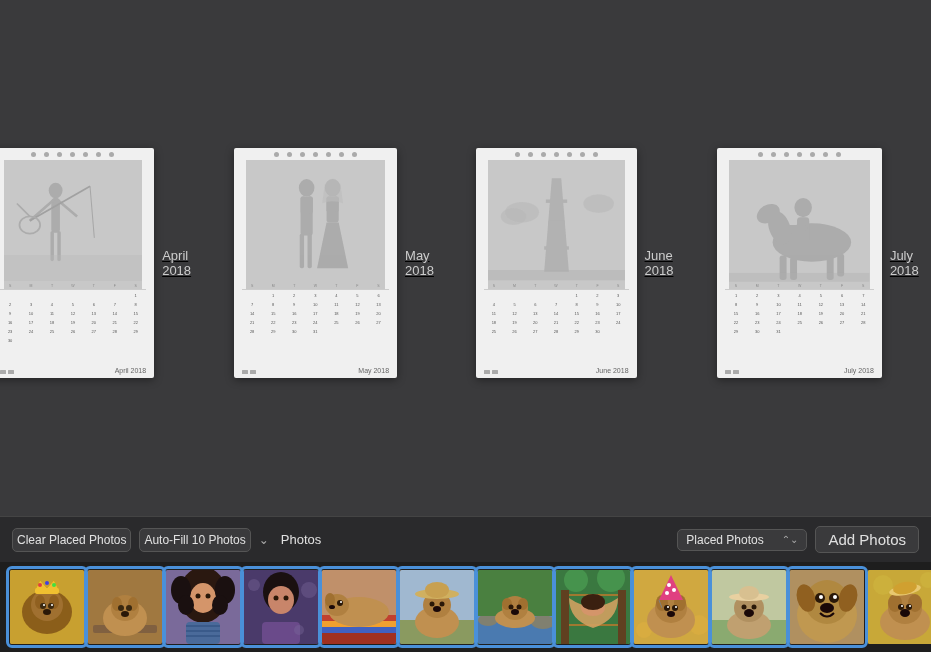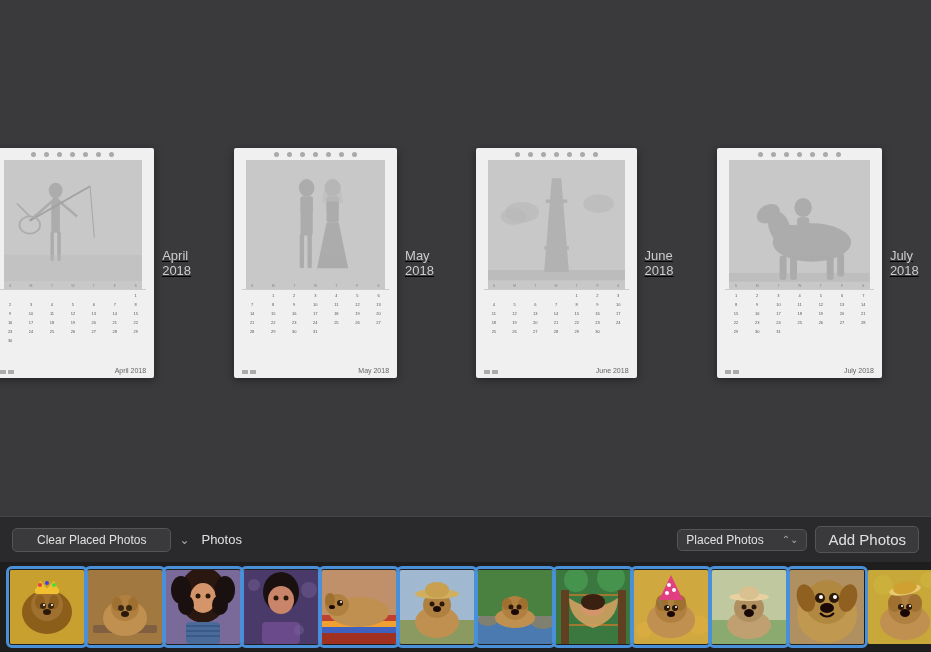--- a/index.html
+++ b/index.html
@@ -141,21 +141,21 @@
       gap: 8px;
       height: 46px;
     }
 
     .toolbar-btn {
       background: #3a3a3c;
       border: 1px solid #555;
       border-radius: 5px;
       color: #e0e0e0;
       font-size: 12px;
-      padding: 4px 24px;
+      padding: 4px 4px;
       cursor: pointer;
       white-space: nowrap;
     }
 
     .photos-label {
       font-size: 13px;
       color: #e0e0e0;
       margin-left: 4px;
       text-align: center;
     }
@@ -655,20 +655,21 @@
       </div>
       <div class="month-label">July 2018</div>
     </div>
     <div class="page-label">July 2018</div>
   </div>
 
 </div>
 
 <div class="toolbar">
   <button class="toolbar-btn">Clear Placed Photos</button>
+  <button class="toolbar-btn">Auto-Fill 10 Photos</button>
 
   <span class="dropdown-chevron">⌄</span>
   <span class="photos-label">Photos</span>
 
   <div class="spacer"></div>
 
   <div class="placed-photos-select">
     <span>Placed Photos</span>
     <span class="chevrons">⌃⌄</span>
   </div>

